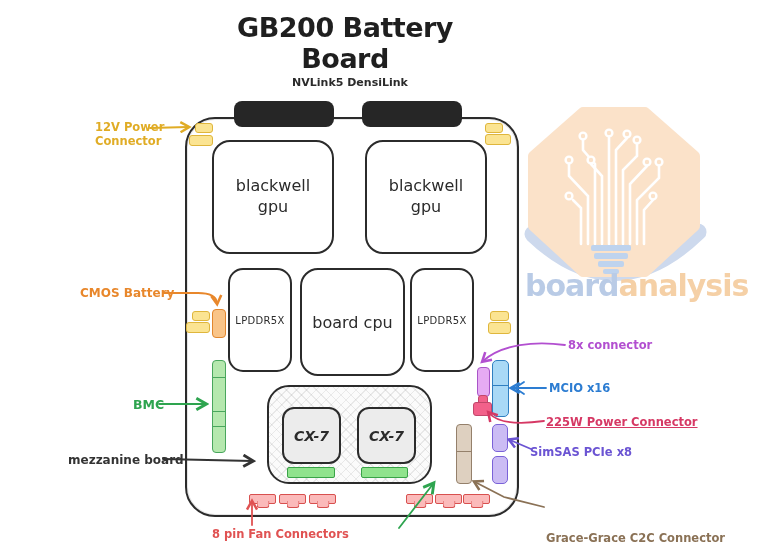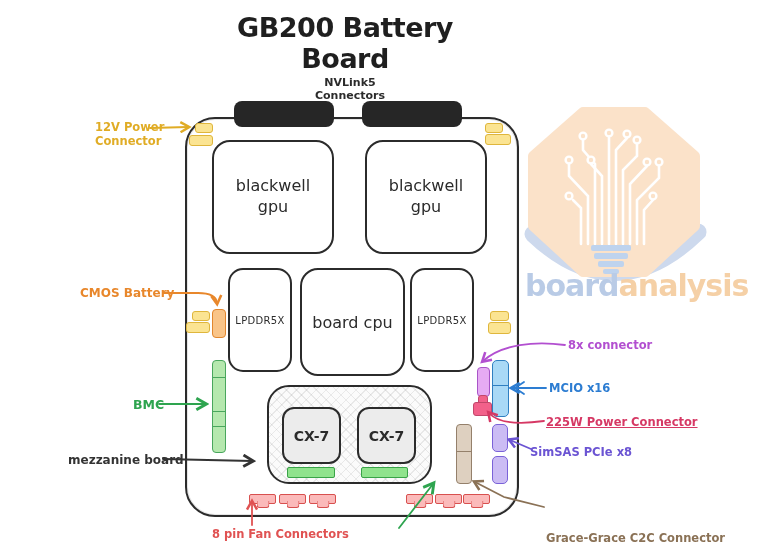--- a/index.html
+++ b/index.html
@@ -20,21 +20,21 @@
   .mem{width:60px;height:100px;border-radius:15px;font-size:10px;letter-spacing:.3px;}
   .yconn{position:absolute;background:#fbe492;border:1.6px solid #dfb63c;border-radius:3px;}
   .cmos{position:absolute;left:212px;top:309px;width:12px;height:27px;background:#f9c488;
         border:1.6px solid #e2862e;border-radius:4px;}
   .bmc{position:absolute;left:212px;top:360px;width:12px;height:91px;background:#b5e8ae;
        border:1.6px solid #49a65d;border-radius:4px;}
   .seg{position:absolute;left:0;width:100%;border-top:1.4px solid #49a65d;}
   .mezz{position:absolute;left:267px;top:385px;width:161px;height:95px;border-radius:22px;
         border:2px solid #2b2b2b;background-color:#fbfbfb;
         background-image:repeating-linear-gradient(45deg,rgba(120,120,120,.14) 0 1px,transparent 1px 7px),
-                         repeating-linear-gradient(135deg,rgba(120,120,120,.14) 0 1px,transparent 1px 7px);}
+                         repeating-linear-gradient(135deg,rgba(120,120,120,.14) 0 1px,transparent 1px 7px);font-style:italic;}
   .cx7{position:absolute;top:20px;width:55px;height:53px;background:#ececec;border:2px solid #2b2b2b;
        border-radius:12px;display:flex;align-items:center;justify-content:center;
        font-size:14px;font-weight:600;}
   .gbar{position:absolute;top:467px;height:9px;background:#90e38d;border:1.6px solid #3aa348;border-radius:2px;}
   .fan{position:absolute;top:494px;width:25px;height:8px;background:#fbbaba;
        border:1.5px solid #d8504f;border-radius:2px;}
   .fan::after{content:'';position:absolute;left:50%;transform:translateX(-50%);top:6px;
        width:11px;height:6px;background:#fbbaba;border:1.5px solid #d8504f;border-top:none;
        border-radius:0 0 3px 3px;}
   .mcio{position:absolute;left:492px;top:360px;width:15px;height:55px;background:#a9d9f6;
@@ -54,21 +54,21 @@
   .logo{position:absolute;left:523px;top:104px;width:185px;height:205px;}
   .logotext{position:absolute;left:525px;top:268px;width:185px;font-size:30px;font-weight:700;
             letter-spacing:-1px;text-align:center;}
 </style>
 </head>
 <body>
 
 <div class="stage">
 
   <div class="title">GB200 Battery Board</div>
-  <div class="toplabel">NVLink5 Connectors</div>
+  <div class="toplabel">NVLink5 DensiLink</div>
 
   <svg class="logo" width="185" height="205" viewBox="0 0 185 205">
     <path d="M10,130 Q92,208 175,128" fill="none" stroke="#cdd9ed" stroke-width="17" stroke-linecap="round"></path>
     <path d="M60,8 L122,8 L172,52 L172,122 L122,168 L60,168 L10,122 L10,52 Z" fill="#fbe2c9" stroke="#fbe2c9" stroke-width="10" stroke-linejoin="round"></path>
     <g stroke="#ffffff" stroke-width="2.6" fill="none" stroke-linecap="round">
       <path d="M72,140 V60 L60,46 L60,36"></path>
       <path d="M79,140 V72 L68,60"></path>
       <path d="M86,140 V34"></path>
       <path d="M93,140 V46 L104,34"></path>
       <path d="M100,140 V66 L114,52 L114,40"></path>

